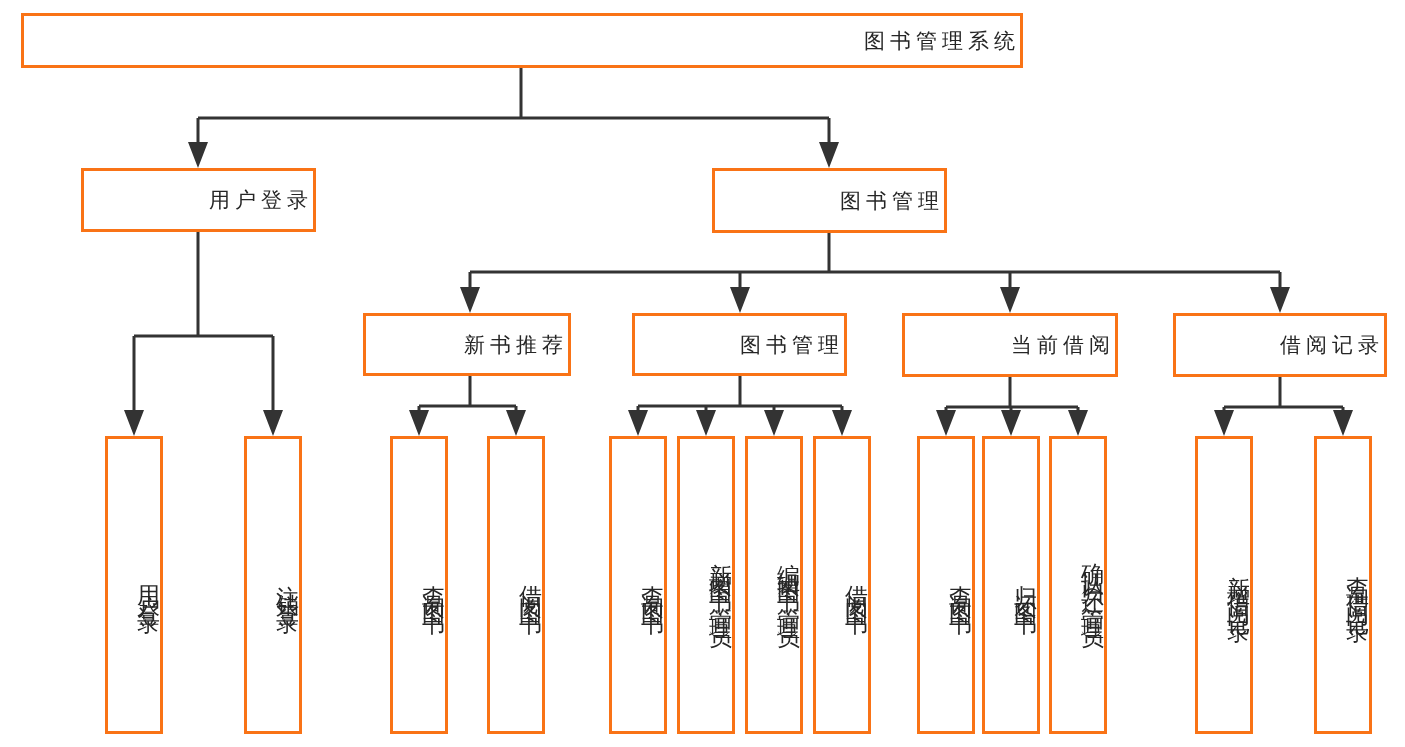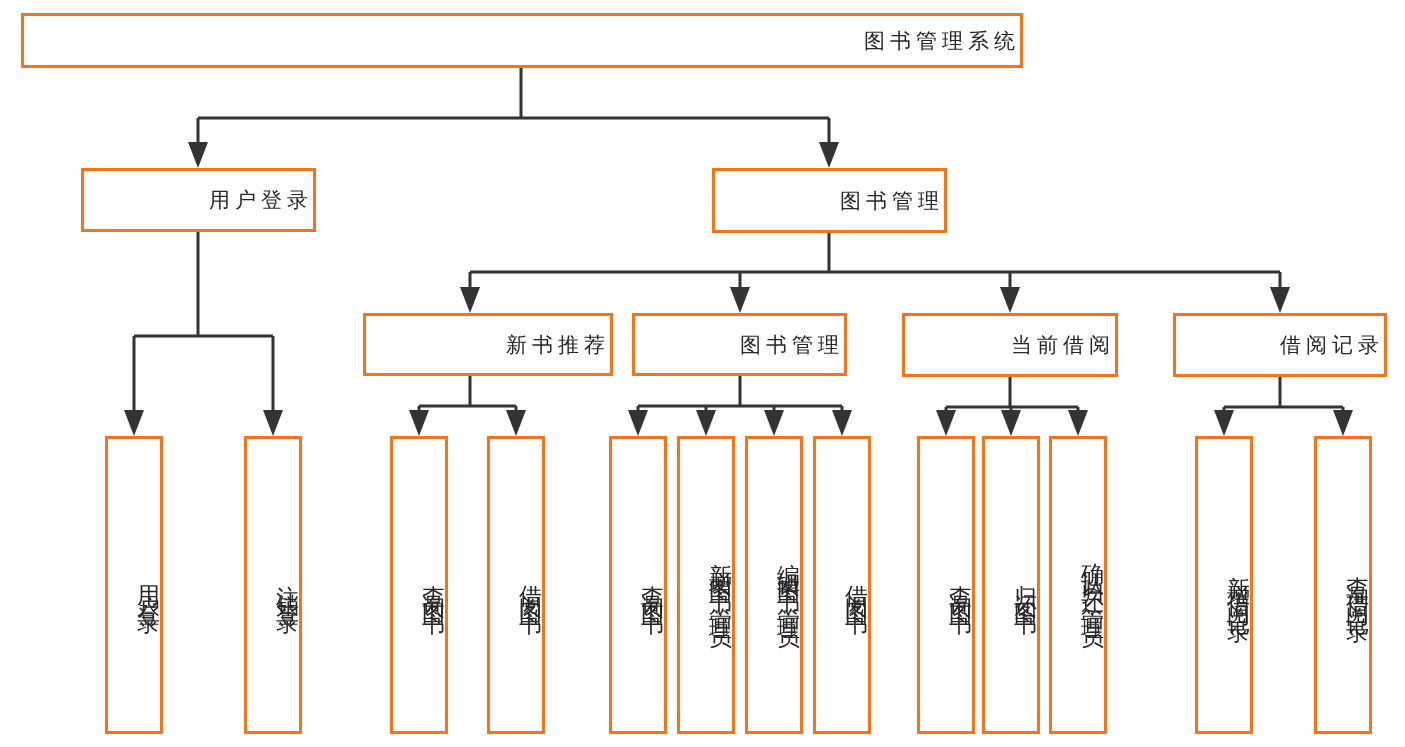--- a/index.html
+++ b/index.html
@@ -41,21 +41,21 @@
     font-size: 23px;
     letter-spacing: 9px;
     line-height: 1;
     color: #262626;
     white-space: nowrap;
   }
   
   .n-root { left: 21px;  top: 13px;  width: 1002px; height: 55px; }
   .n-b1   { left: 81px;  top: 168px; width: 235px;  height: 64px; }
   .n-b2   { left: 712px; top: 168px; width: 235px;  height: 65px; }
-  .n-c1   { left: 363px; top: 313px; width: 250px;  height: 63px; }
+  .n-c1   { left: 363px; top: 313px; width: 208px;  height: 63px; }
   .n-c2   { left: 632px; top: 313px; width: 215px;  height: 63px; }
   .n-c3   { left: 902px; top: 313px; width: 216px;  height: 64px; }
   .n-c4   { left: 1173px;top: 313px; width: 214px;  height: 64px; }
   .leaf   { top: 436px; width: 58px; height: 298px; }
   .n-l1  { left: 105px; }
   .n-l2  { left: 244px; }
   .n-l3  { left: 390px; }
   .n-l4  { left: 487px; }
   .n-l5  { left: 609px; }
   .n-l6  { left: 677px; }

